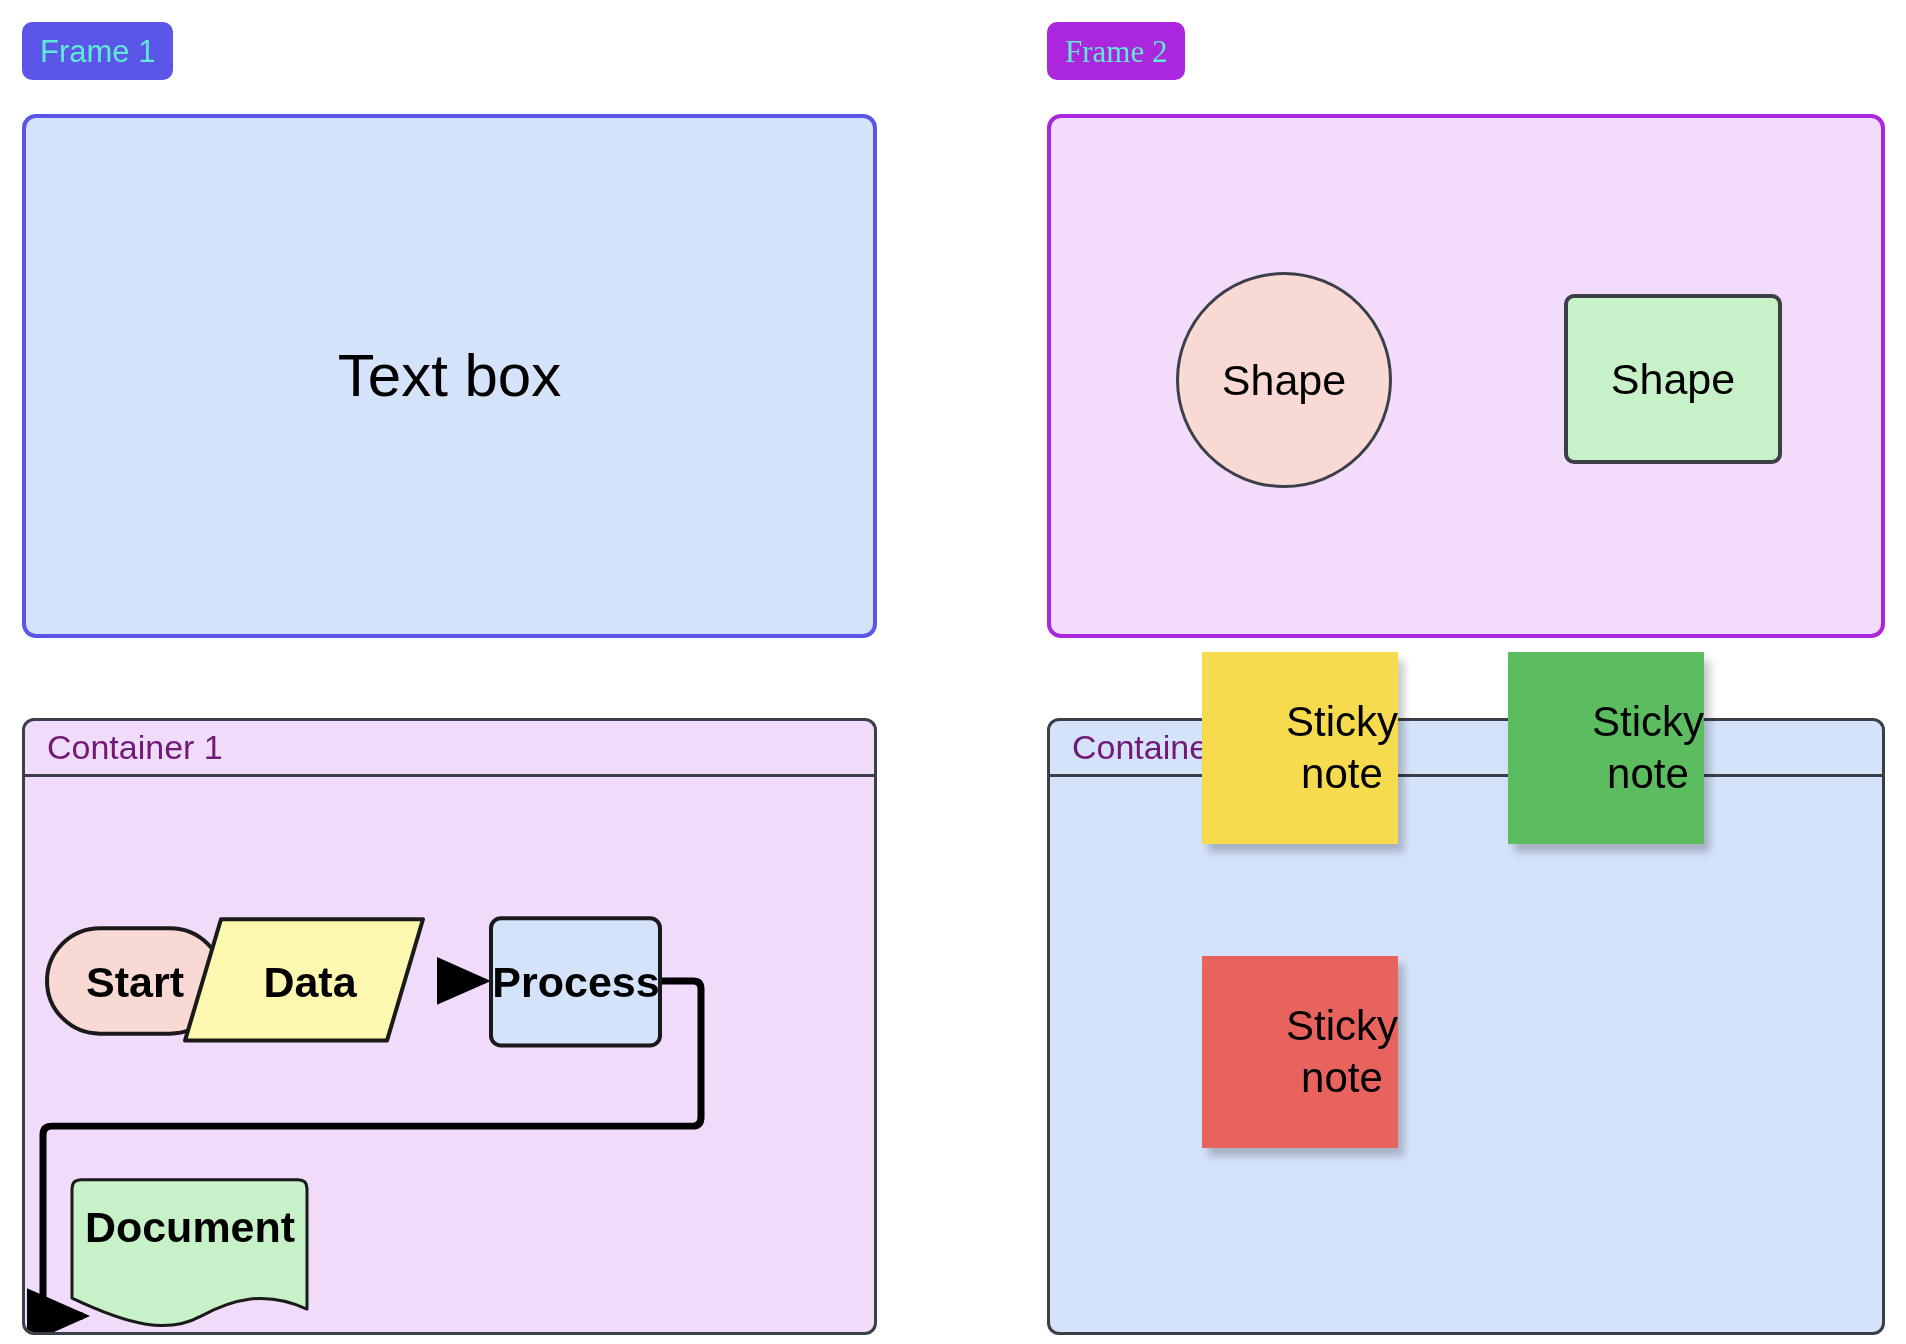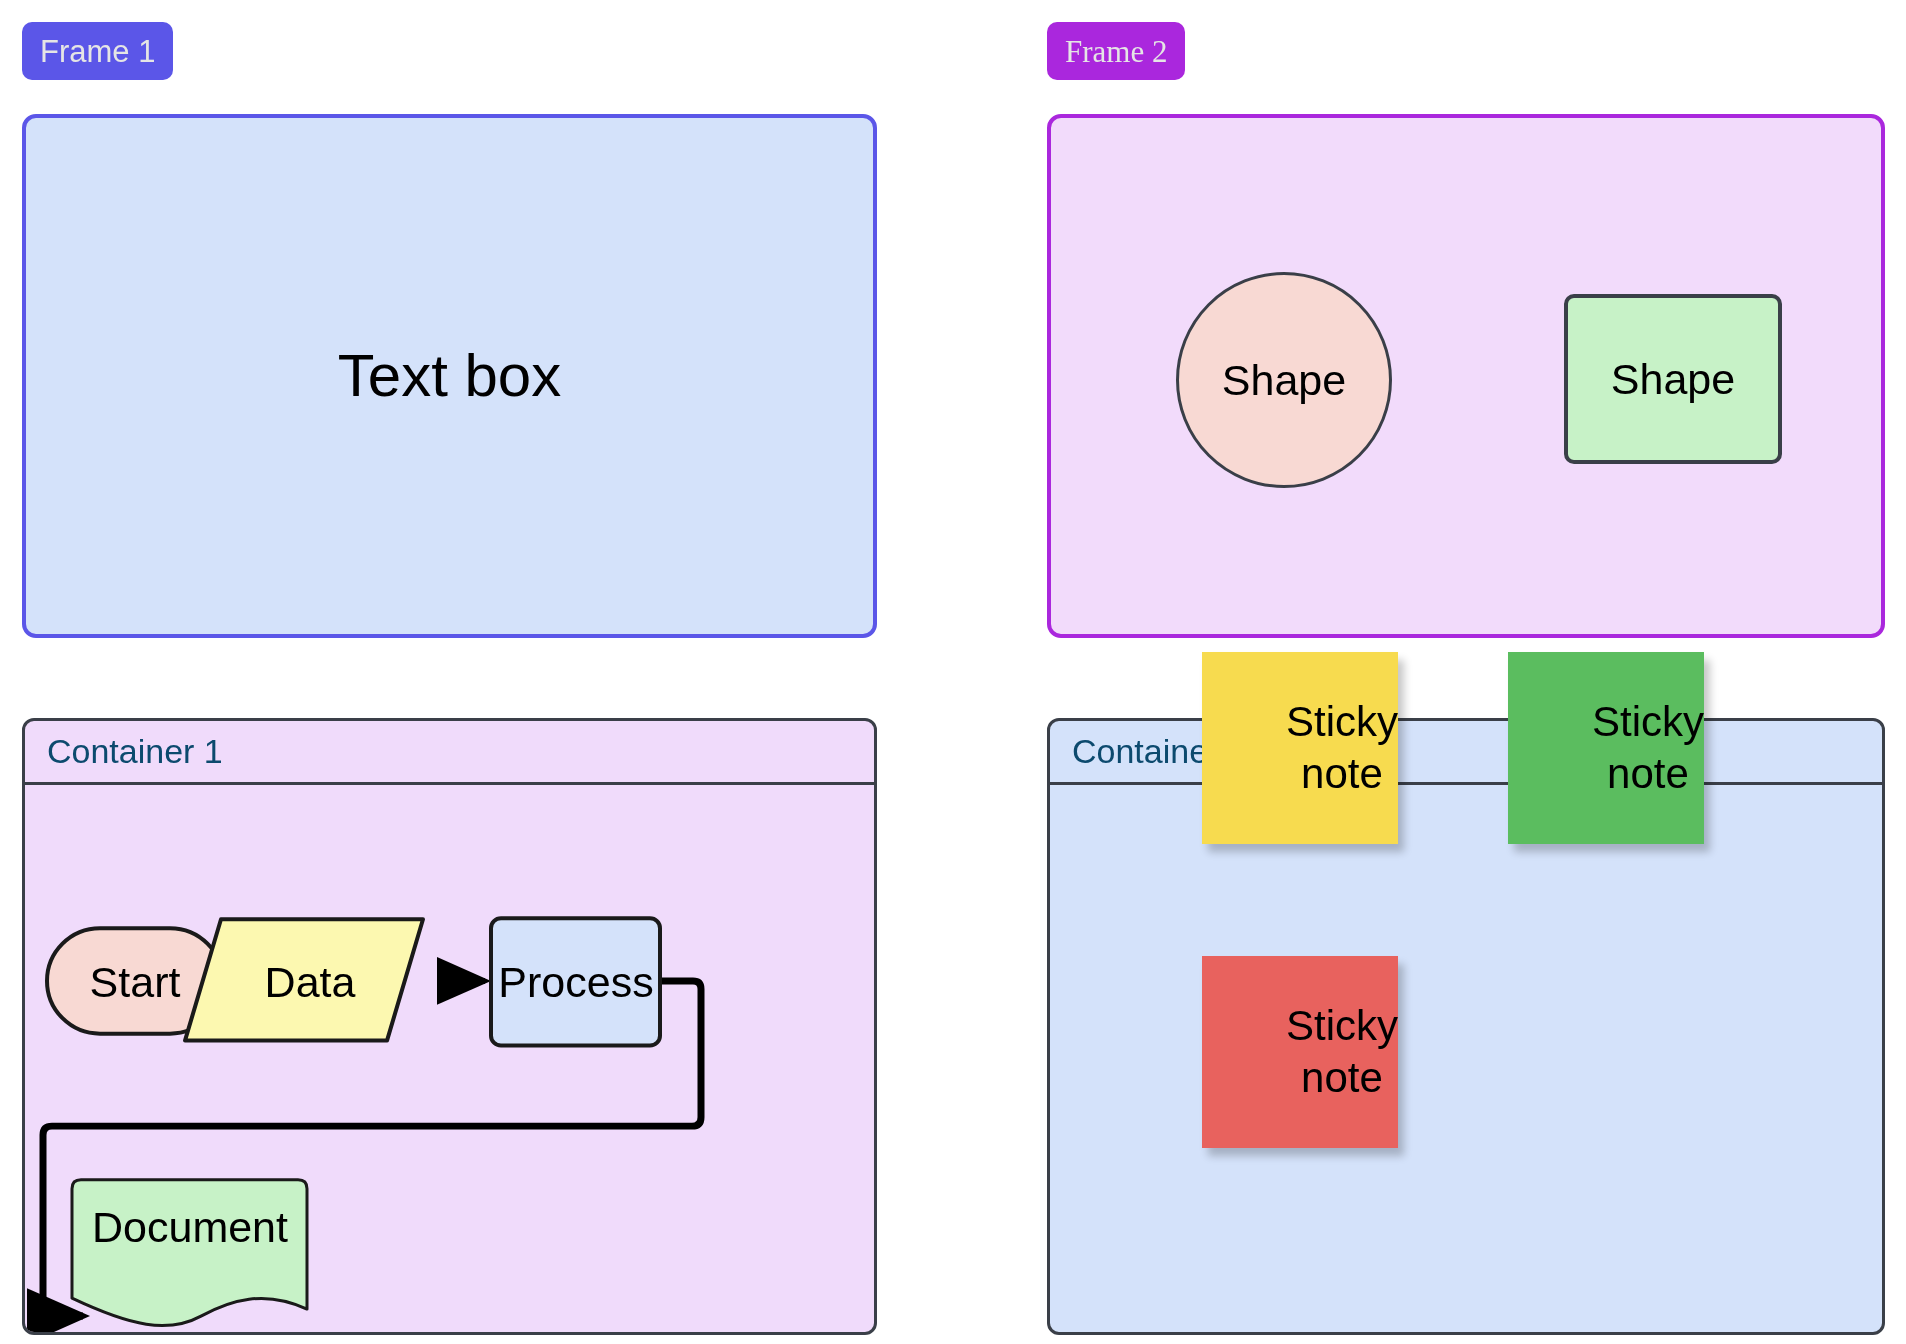--- a/index.html
+++ b/index.html
@@ -15,21 +15,21 @@
     overflow: hidden;
   }
 
   
   .frame-badge {
     position: absolute;
     display: flex;
     align-items: center;
     justify-content: flex-end;
     border-radius: 10px;
-    color: #e5e5e5;
+    color: #5eead4;
     font-size: 31px;
     line-height: 1;
     padding: 0 18px;
     height: 58px;
     box-sizing: border-box;
     white-space: nowrap;
   }
   #frame1-badge { left: 22px;  top: 22px; background: #5B56E8; }
   #frame2-badge { left: 1047px; top: 22px; background: #AA27DD; font-family: Liberation Serif, serif; }
 
@@ -110,33 +110,33 @@
     background: #F0DBFB;
   }
   #container2 {
     left: 1047px; top: 718px;
     width: 838px; height: 617px;
     background: #D4E2FA;
   }
   .container-header {
     position: absolute;
     left: 0; right: 0; top: 0;
-    height: 64px;
+    height: 56px;
     border-bottom: 3px solid #3A3F48;
     display: flex;
     align-items: center;
     padding-left: 22px;
     box-sizing: border-box;
     font-size: 34px;
-    color: #0c4a6e;
+    color: #701a75;
   }
   .container-body {
     position: absolute;
     left: 0; right: 0;
-    top: 68px; bottom: 0;
+    top: 68px; bottom: 0; font-weight: bold;
   }
 
   
   #flow-svg {
     position: absolute;
     left: 0; top: 0;
     width: 100%;
     height: 100%;
   }
   .flow-label {

